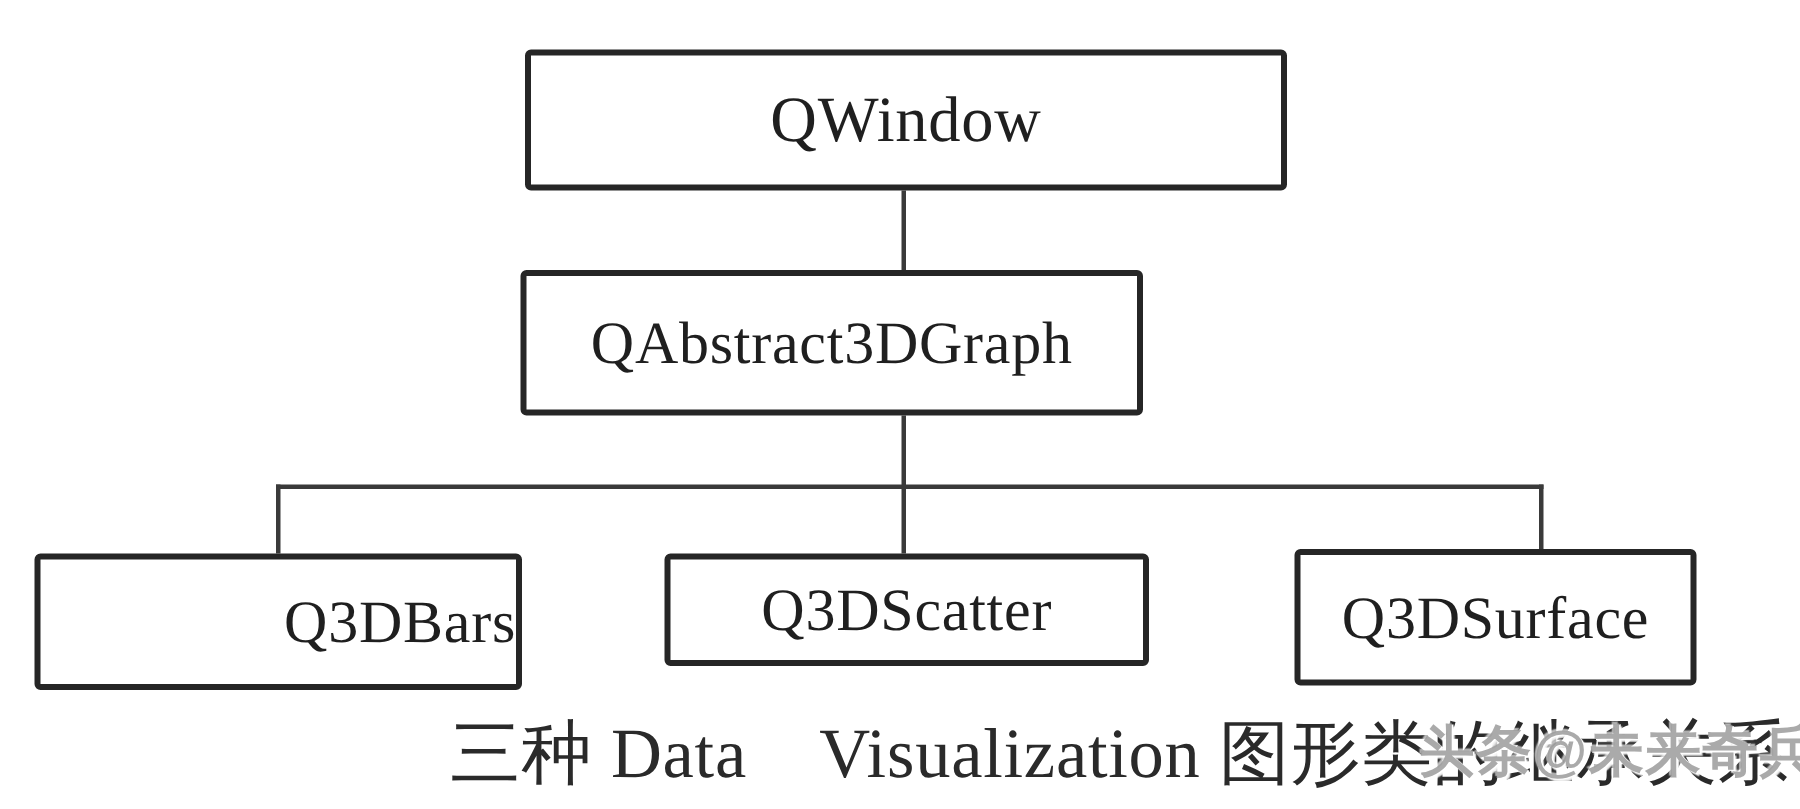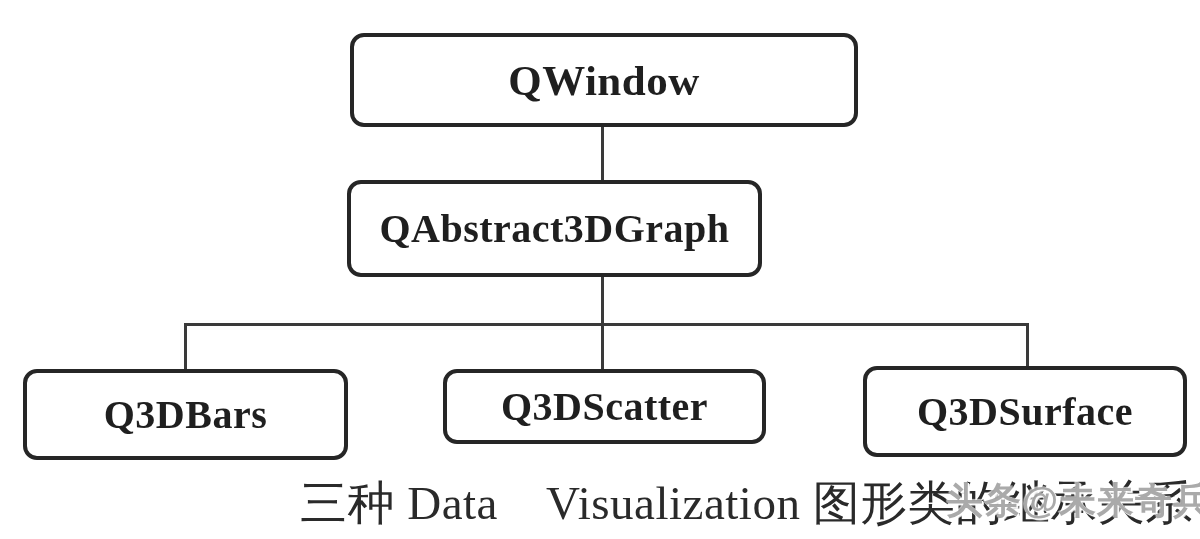--- a/index.html
+++ b/index.html
@@ -9,34 +9,33 @@
     height: 539px;
     background: #ffffff;
     overflow: hidden;
     font-family: "Liberation Serif", "DejaVu Serif", serif;
   }
   .node {
     position: absolute;
     box-sizing: border-box;
     background: #ffffff;
     border: 4px solid #262626;
-    border-radius: 14px;
+    border-radius: 4px;
     display: flex;
     align-items: center;
     justify-content: center;
     font-size: 40px;
     color: #1f1f1f;
     letter-spacing: 0.5px;
-    font-weight: bold;
   }
   .node-qwindow          { left: 350px; top: 33px;  width: 508px; height: 94px; font-size: 43px; }
   .node-qabstract3dgraph { left: 347px; top: 180px; width: 415px; height: 97px; }
-  .node-q3dbars          { left: 23px;  top: 369px; width: 325px; height: 91px; }
+  .node-q3dbars          { left: 23px;  top: 369px; width: 325px; height: 91px; justify-content: flex-end; }
   .node-q3dscatter       { left: 443px; top: 369px; width: 323px; height: 75px; }
-  .node-q3dsurface       { left: 863px; top: 366px; width: 324px; height: 91px; }
+  .node-q3dsurface       { left: 863px; top: 366px; width: 268px; height: 91px; }
 
   .vline, .hline { position: absolute; background: #3a3a3a; }
   .vline { width: 3px; }
   .hline { height: 3px; }
   .edge-win-abs   { left: 601px; top: 127px; height: 53px; }
   .edge-abs-mid   { left: 601px; top: 277px; height: 92px; }
   .edge-bus       { left: 184px; top: 323px; width: 845px; }
   .edge-bus-left  { left: 184px;  top: 323px; height: 46px; }
   .edge-bus-right { left: 1026px; top: 323px; height: 44px; }
 

